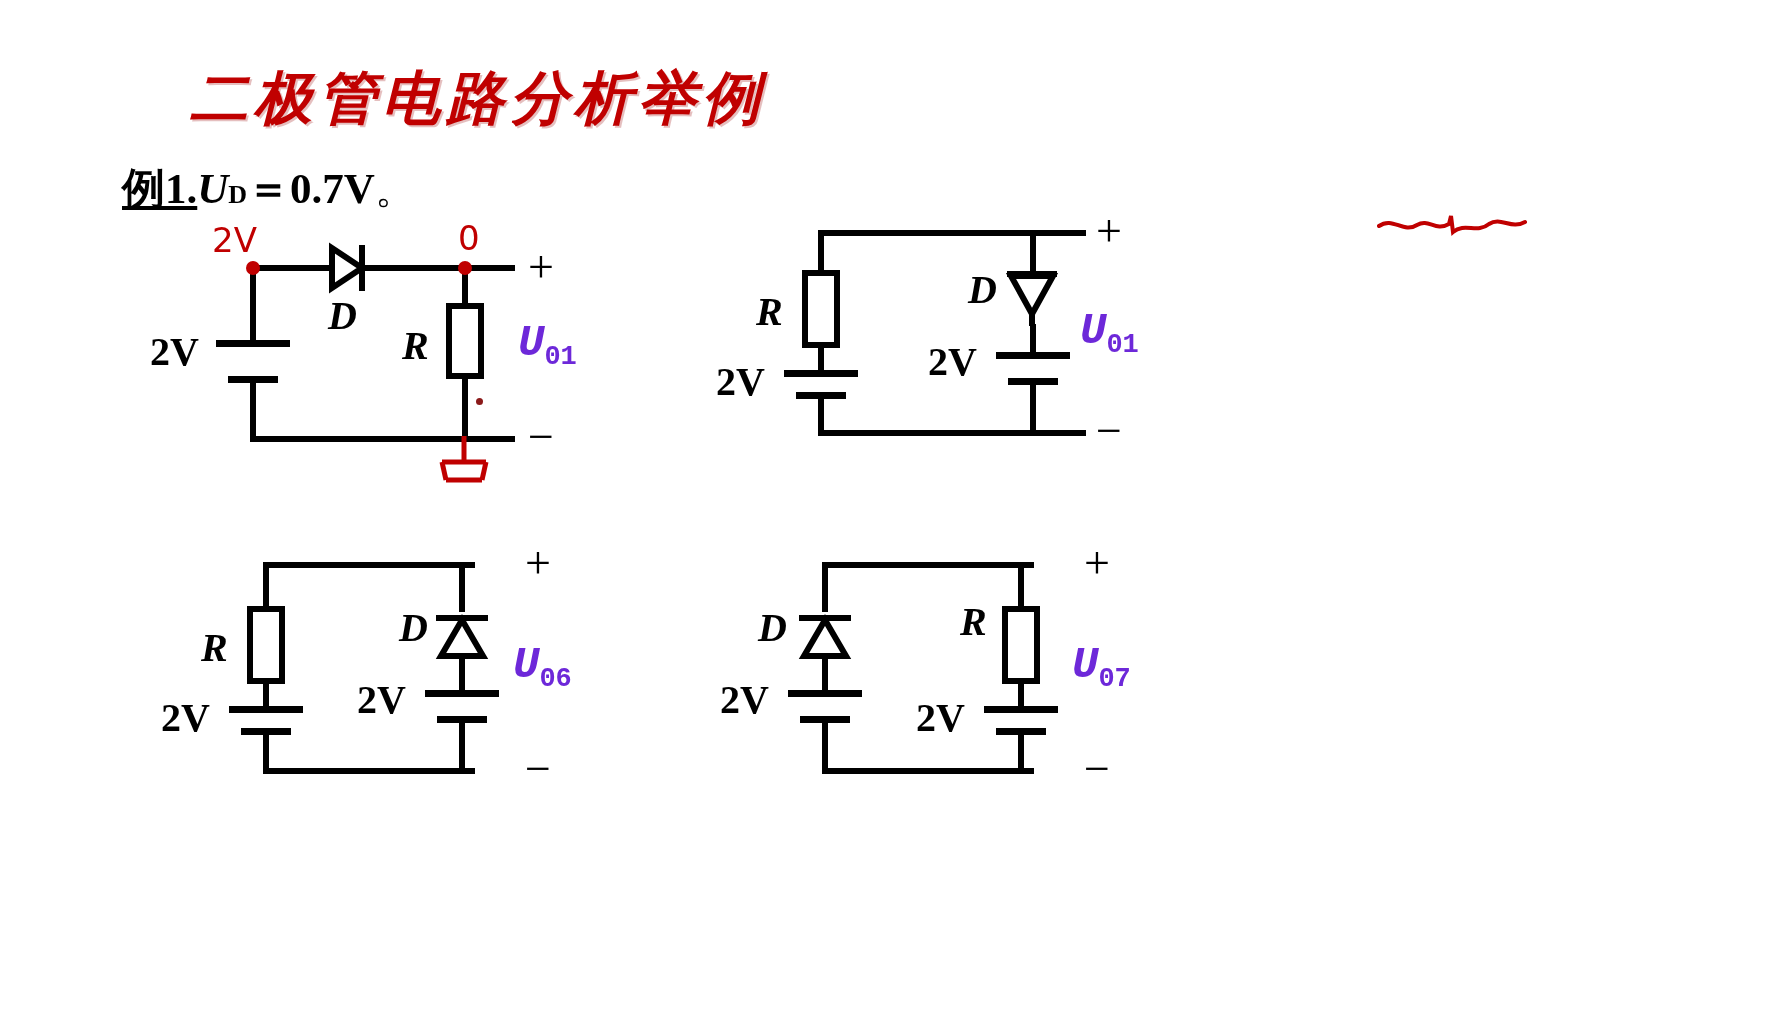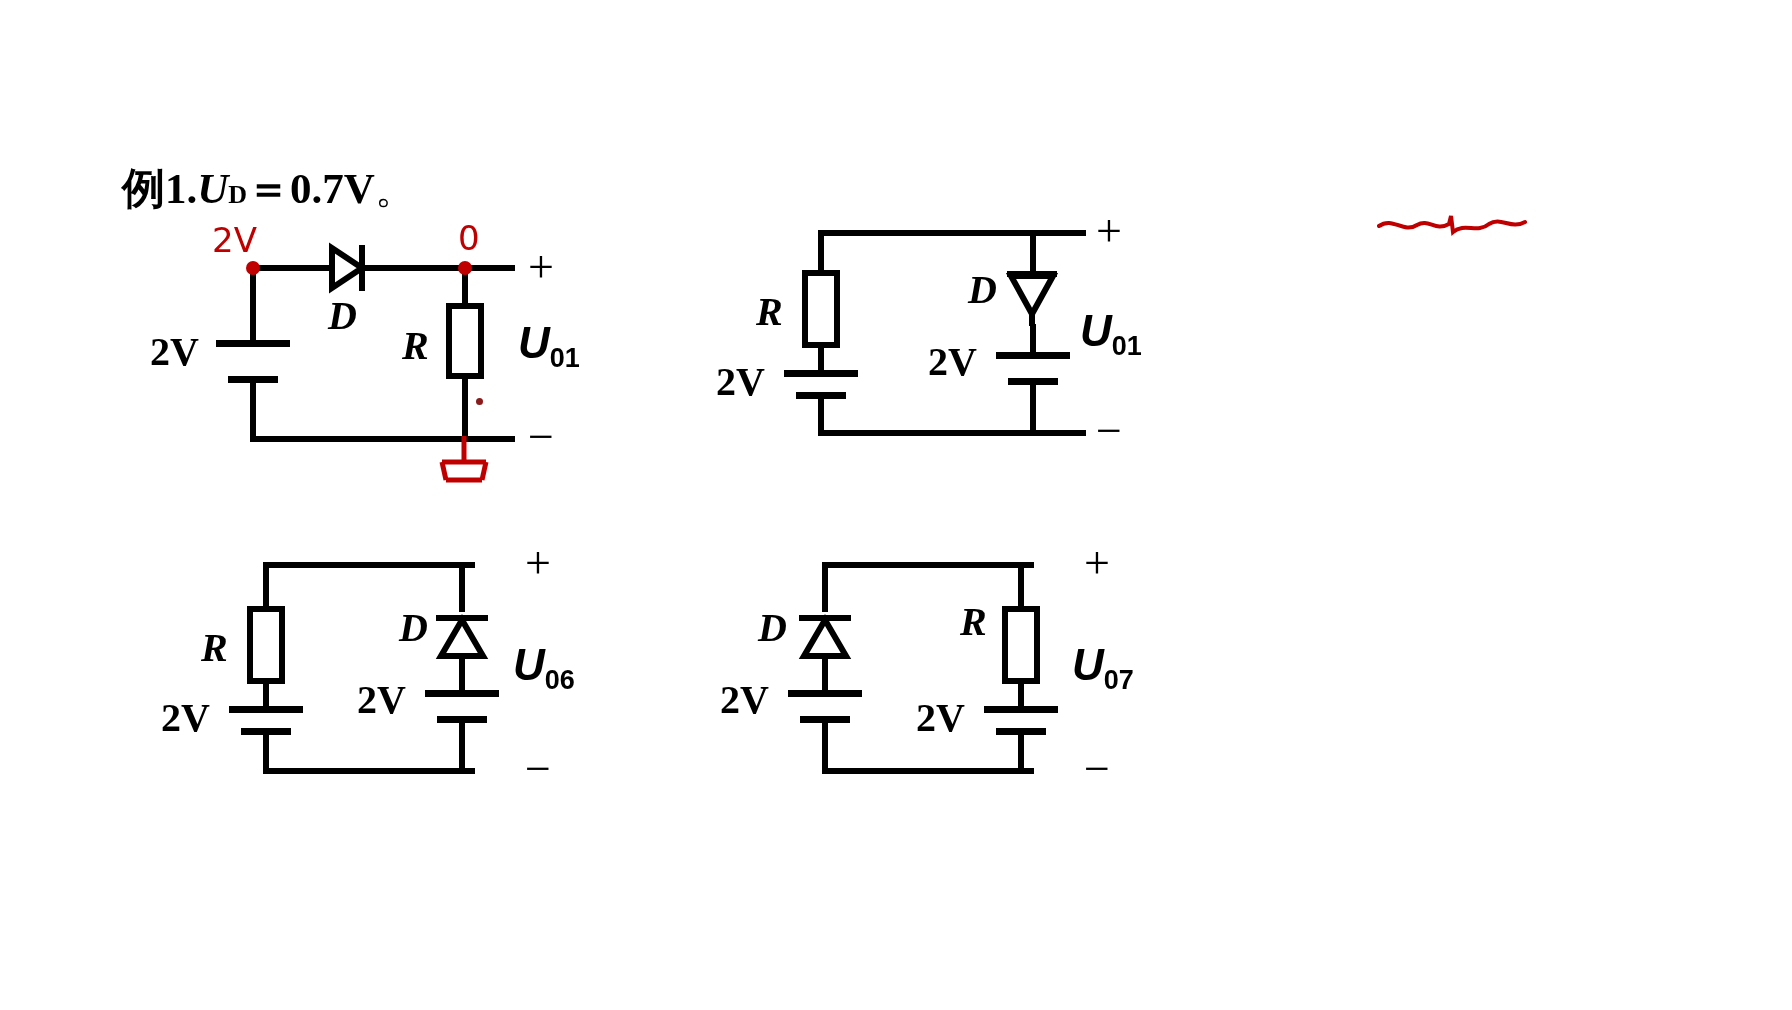--- a/index.html
+++ b/index.html
@@ -20,21 +20,21 @@
     white-space:nowrap;
   }
 
   
   .statement{
     position:absolute;left:122px;top:160px;
     font-size:43px;color:#000;white-space:nowrap;
     font-family:"Liberation Serif", serif;
     display:flex;align-items:baseline;
   }
-  .statement .ex-no{font-weight:bold;font-family:"Liberation Serif",serif;}
+  .statement .ex-no{font-weight:bold;font-family:"Liberation Serif",serif;text-decoration:underline;}
   .statement .cn{font-family:"DejaVu Sans",sans-serif;font-size:40px;}
   .sym{font-style:italic;font-weight:bold;font-family:"Liberation Serif",serif;}
   .sub{font-size:26px;font-weight:bold;font-style:normal;vertical-align:-0.30em;
        font-family:"Liberation Serif",serif;}
   .eqs{font-weight:bold;}
   .val{font-weight:bold;position:relative;}
 
   .squiggle{
     position:absolute;left:1377px;top:212px;width:150px;height:26px;
     pointer-events:none;
@@ -50,37 +50,38 @@
   
   .bat{position:absolute;}
   .bat .plate-long{position:absolute;height:7px;background:#000;left:0;}
   .bat .plate-short{position:absolute;height:7px;background:#000;}
 
   .lbl{position:absolute;font-family:"Liberation Serif",serif;font-weight:bold;
        font-style:italic;font-size:40px;color:#000;white-space:nowrap;}
   .lbl.up{font-style:normal;}
   .plus,.minus{position:absolute;font-family:"Liberation Serif",serif;
        font-size:46px;font-weight:normal;color:#000;line-height:1;}
-  .out{position:absolute;font-family:Liberation Sans, sans-serif;font-style:italic;
-       font-weight:bold;font-size:44px;color:#000000;white-space:nowrap;}
+  .out{position:absolute;font-family:Liberation Mono, monospace;font-style:italic;
+       font-weight:bold;font-size:44px;color:#6d28d9;white-space:nowrap;}
   .out .s{font-size:27px;font-style:normal;font-weight:bold;vertical-align:-0.32em;}
 
   
   .hand{position:absolute;color:#c00000;font-family:"DejaVu Sans",sans-serif;
         font-size:34px;font-weight:500;white-space:nowrap;}
   .node{position:absolute;width:14px;height:14px;border-radius:50%;
         background:#c00000;}
   .dotsmall{position:absolute;width:7px;height:7px;border-radius:50%;
         background:#8b1a1a;}
 </style>
 </head>
 <body>
 
 <div id="stage">
 
+  <div class="title">二极管电路分析举例</div>
 
   <div class="statement">
     <span class="ex-no">例1.</span>
     <span class="sym">U</span>
     <span class="sub">D</span>
     <span class="eqs">＝</span>
     <span class="val">0.7V</span>
     <span class="cn">。</span>
   </div>
 

